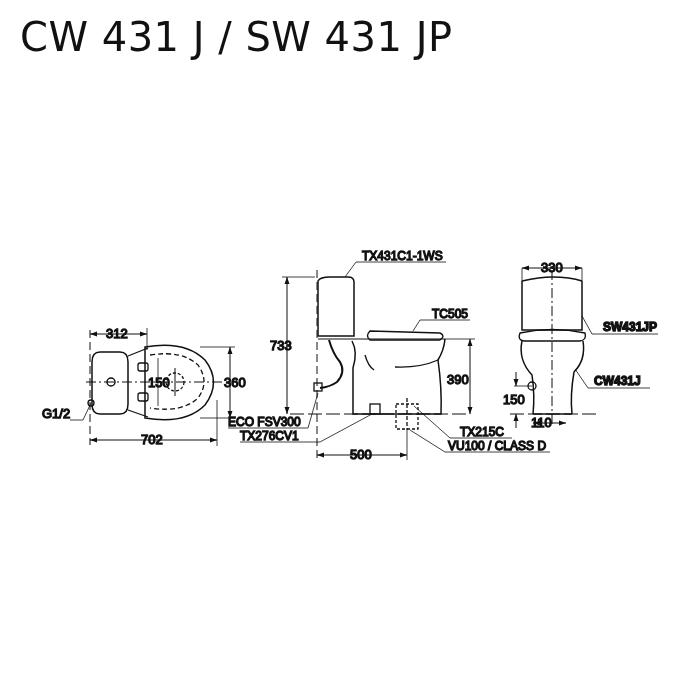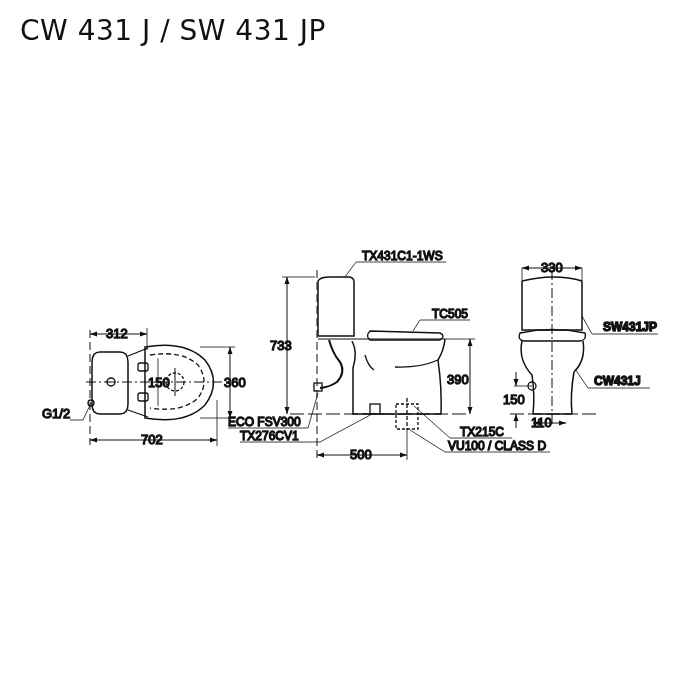--- a/index.html
+++ b/index.html
@@ -1,18 +1,18 @@
 <!DOCTYPE html>
 <html><head>
 <meta charset="utf-8">
 <style>
   html, body { margin: 0; padding: 0; background: #ffffff; }
   body { width: 700px; height: 700px; position: relative; overflow: hidden;
          font-family: "DejaVu Sans", sans-serif; color: #111; }
-  .title { position: absolute; left: 20px; top: 14px; font-size: 28px; letter-spacing: 0.5px;
+  .title { position: absolute; left: 20px; top: 14px; font-size: 40px; letter-spacing: 0.5px;
            font-family: "DejaVu Sans", sans-serif; font-weight: normal; color: #111; }
   svg { position: absolute; left: 0; top: 0; }
   svg text { font-family: "Liberation Sans", sans-serif; fill: #111; }
   .dim { font-size: 13px; }
   .lbl { font-size: 12px; }
   .lblb { font-size: 12px; font-weight: bold; }
 </style>
 </head>
 <body>
 

